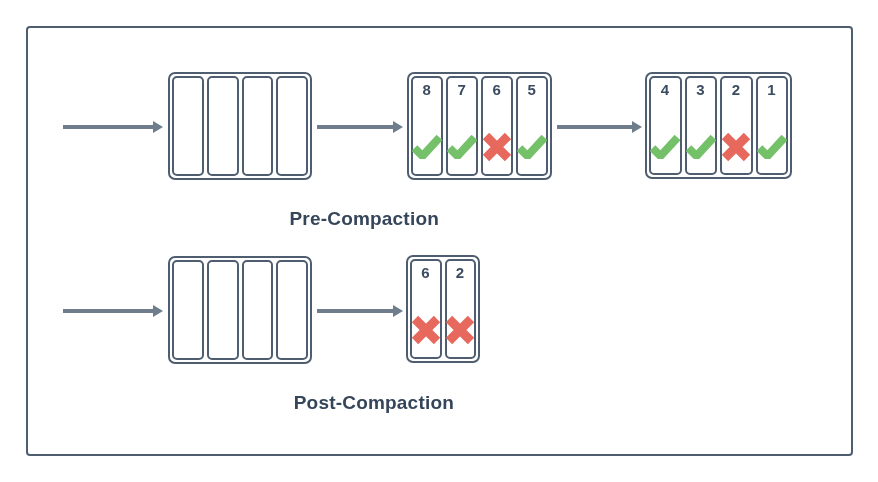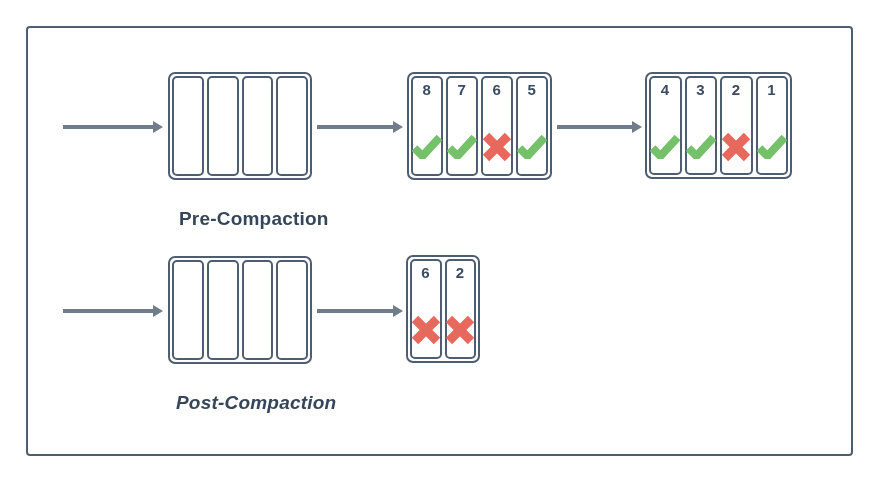--- a/index.html
+++ b/index.html
@@ -26,25 +26,25 @@
   .seg-num {
     position: absolute; top: 3px; left: 0; width: 100%;
     text-align: center; font-size: 15px; font-weight: 700; color: #3b4c61;
     letter-spacing: 0.5px;
   }
   .seg-mark { position: absolute; left: 50%; transform: translateX(-50%); line-height: 0; }
   .seg-mark.check { top: 57px; }
   .seg-mark.cross { top: 54px; }
 
   .row-label {
-    position: absolute; width: 260px; text-align: left;
+    position: absolute; width: 260px; text-align: right;
     font-size: 19px; font-weight: 700; color: #35455a; letter-spacing: 0.2px;
   }
   .pre-label  { left: 179px; top: 208px; }
-  .post-label { left: 176px; top: 392px; font-style: italic; }
+  .post-label { left: 194px; top: 392px; }
 </style>
 </head>
 <body>
 
 <div class="frame"></div>
 
 <div>
 
   <div class="abs" style="left:63px; top:119px;">
     <svg class="arrow-svg" width="100" height="16" viewBox="0 0 100 16">

